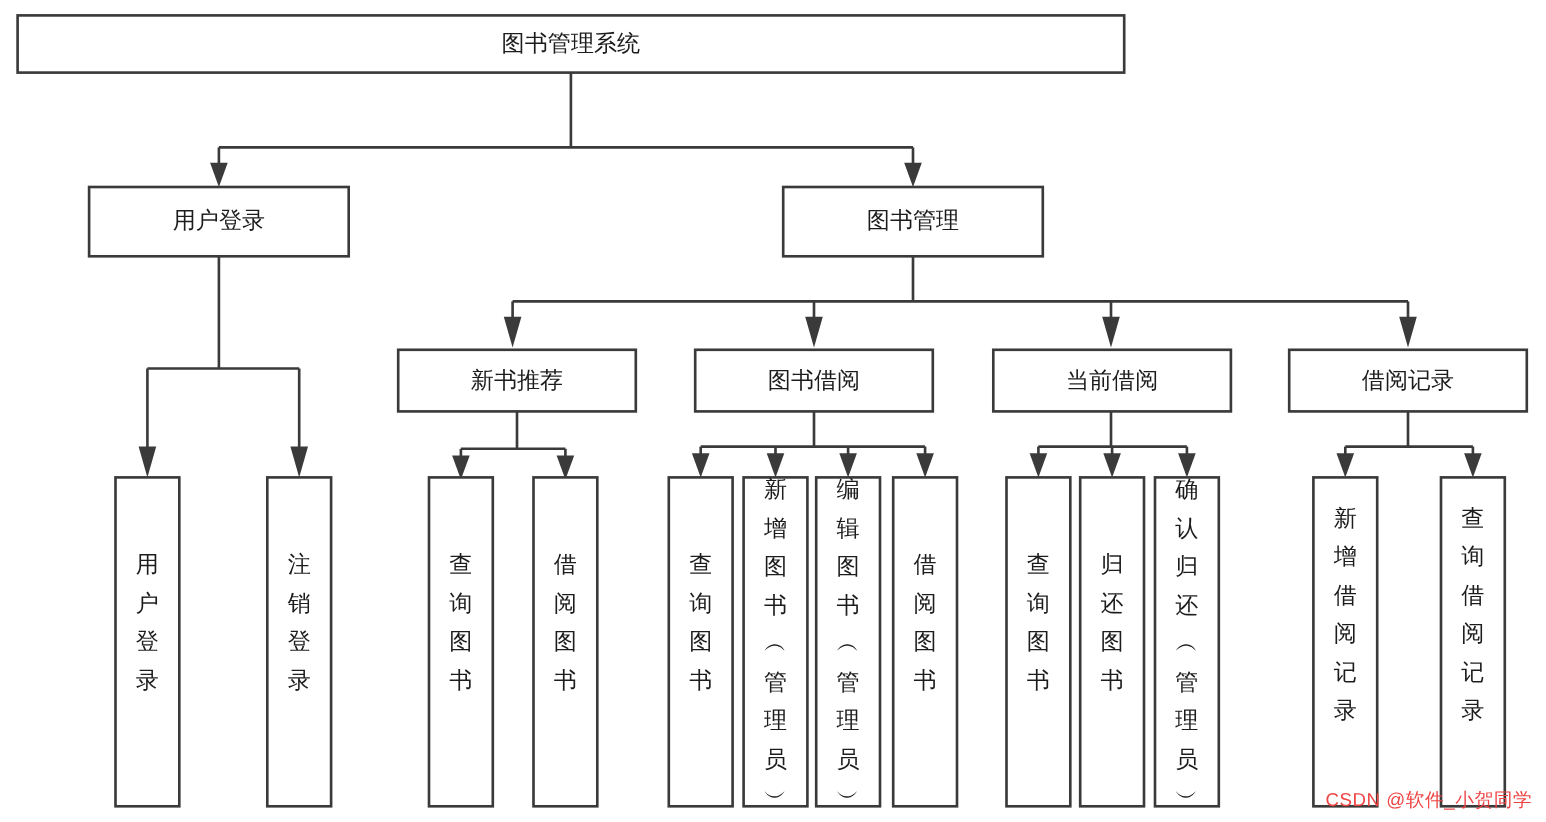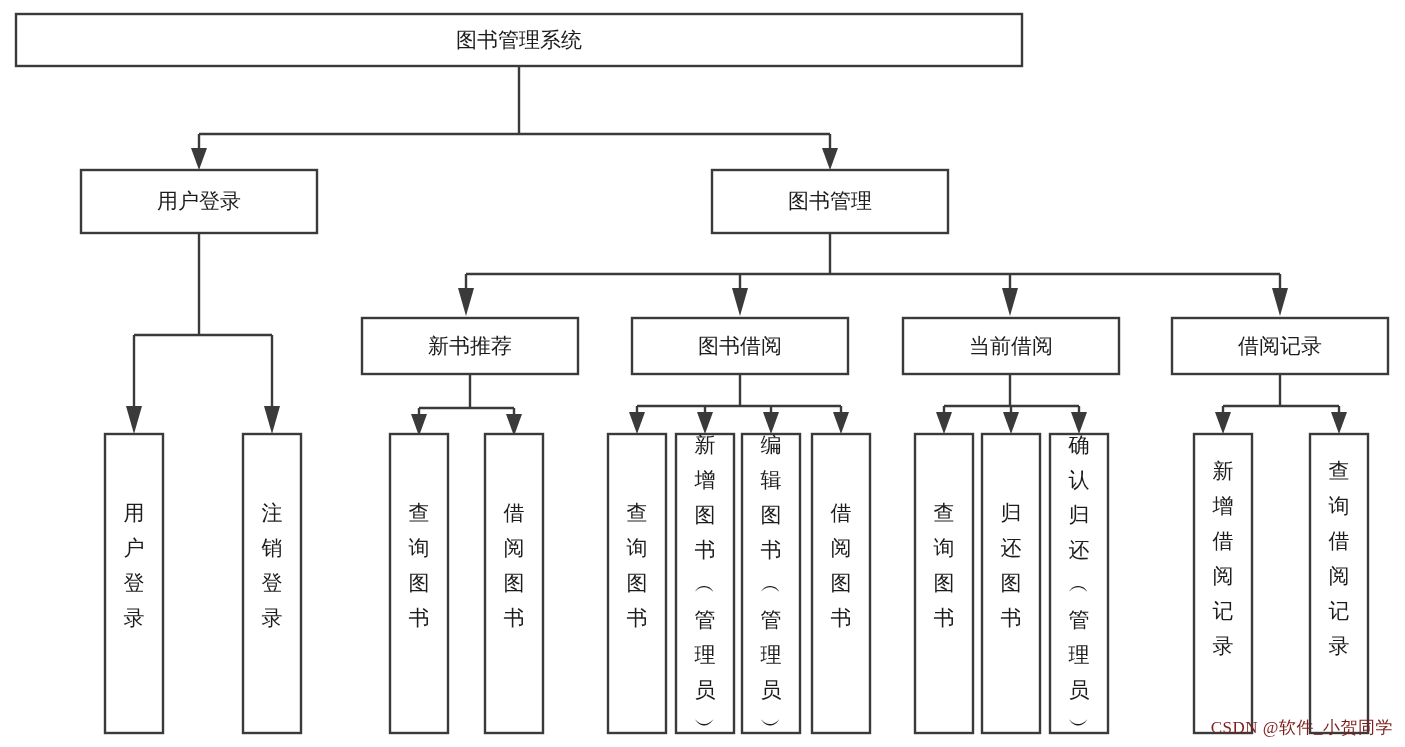--- a/index.html
+++ b/index.html
@@ -52,23 +52,23 @@
   .node-label-v {
     font-family: "Liberation Sans", "DejaVu Sans", sans-serif;
     font-size: 21px;
     fill: #1c1c1c;
     text-anchor: middle;
   }
   .watermark-text {
     position: absolute;
     right: 12px;
     bottom: 8px;
-    font-family: Liberation Serif, serif;
+    font-family: Liberation Sans, sans-serif;
     font-size: 17px;
-    color: #7f1d1d;
+    color: #ef4444;
     white-space: nowrap;
     letter-spacing: 0.5px;
     user-select: none;
     margin-top: 35px;
   }
 </style>
 </head>
 <body>
 
 <div id="diagram-root">

